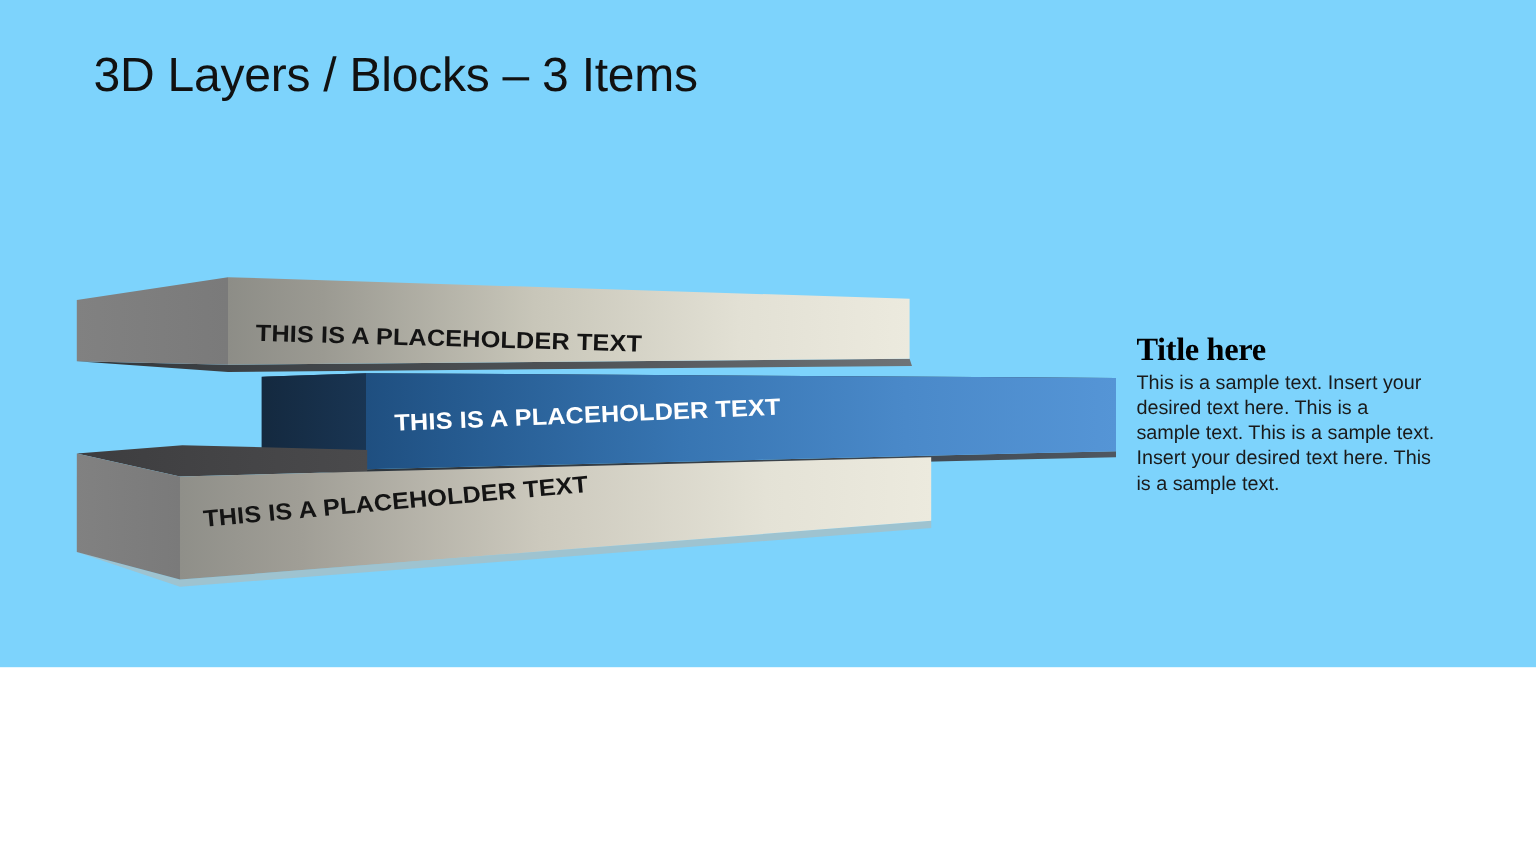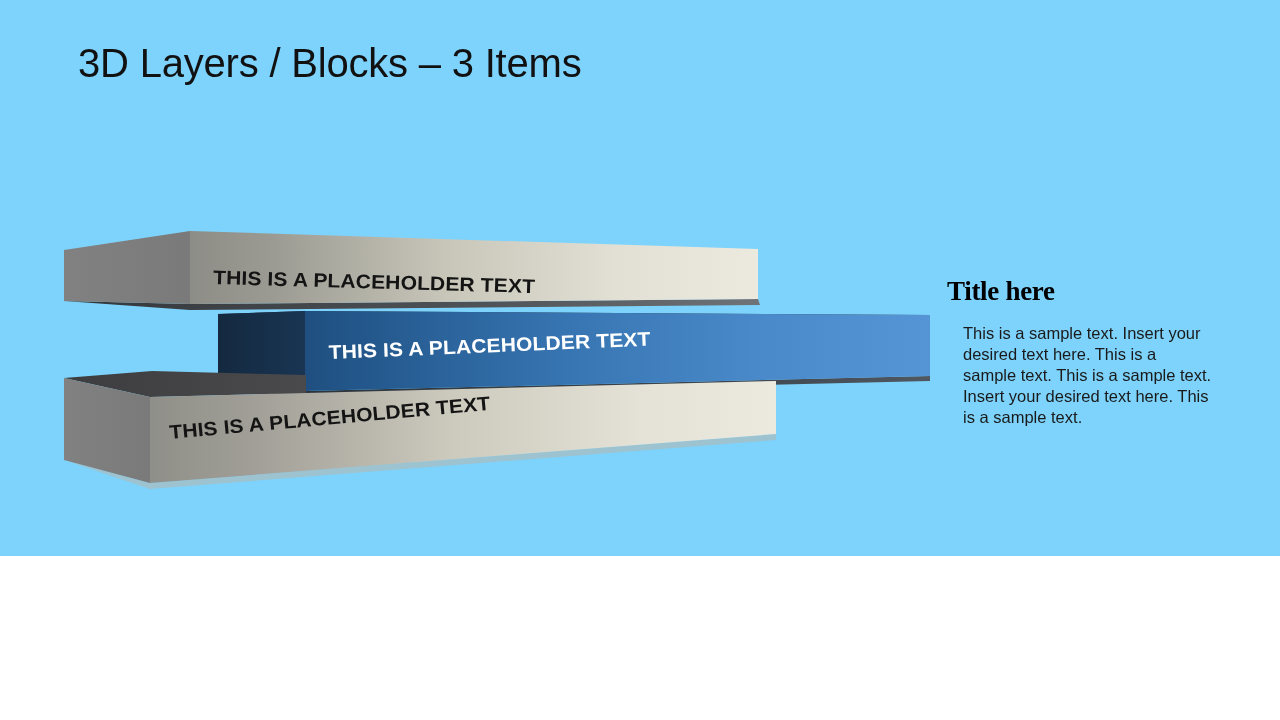--- a/index.html
+++ b/index.html
@@ -63,21 +63,21 @@
     margin: 0 0 2px 0;
     letter-spacing: -0.3px;
     font-family: Liberation Serif, serif;
   }
   #side-body {
     font-size: 16.5px;
     font-weight: 400;
     color: #1a1a1a;
     line-height: 1.28;
     width: 250px;
-    margin: 16px;
+    margin: 0;
   }
 </style>
 </head>
 <body>
 
 <div id="slide">
 
   <div id="slide-title">3D Layers / Blocks – 3 Items</div>
 
   <svg id="diagram" viewBox="0 0 1280 720" xmlns="http://www.w3.org/2000/svg">

